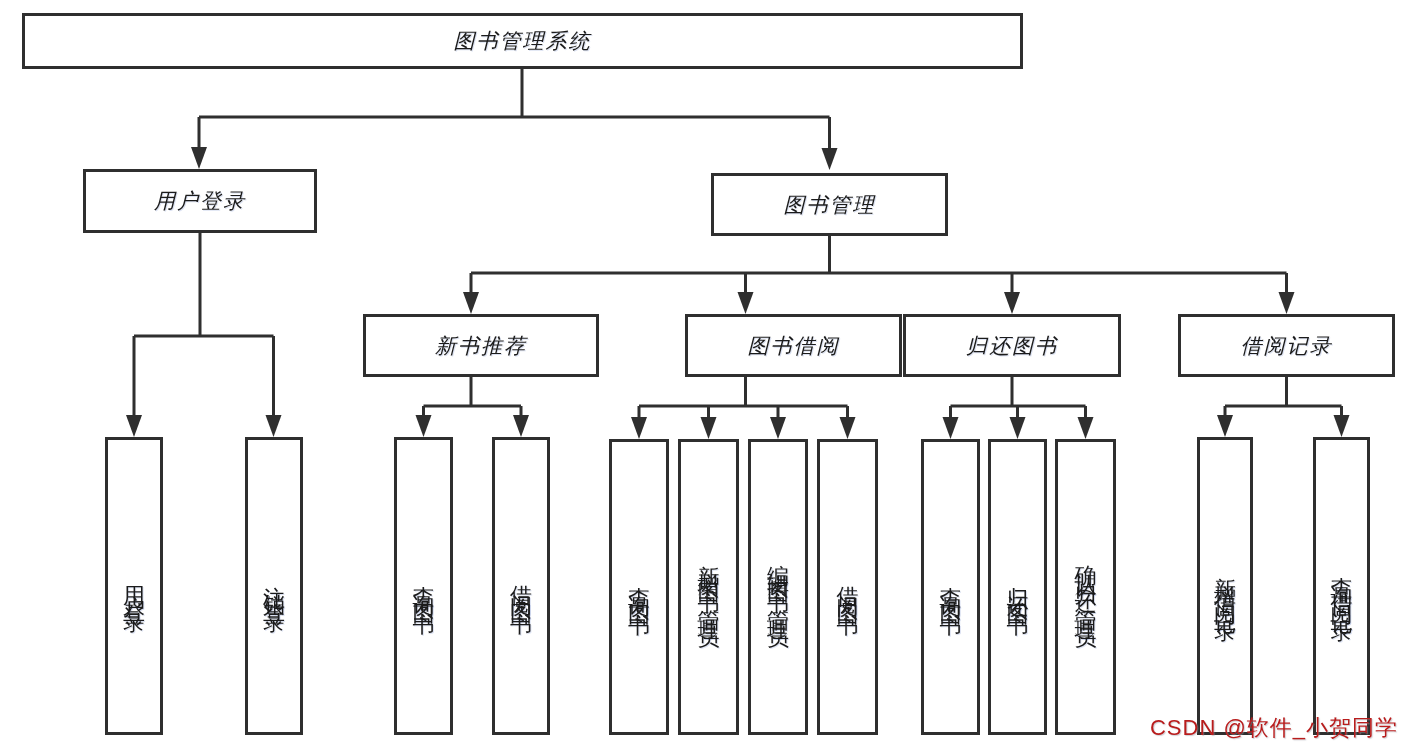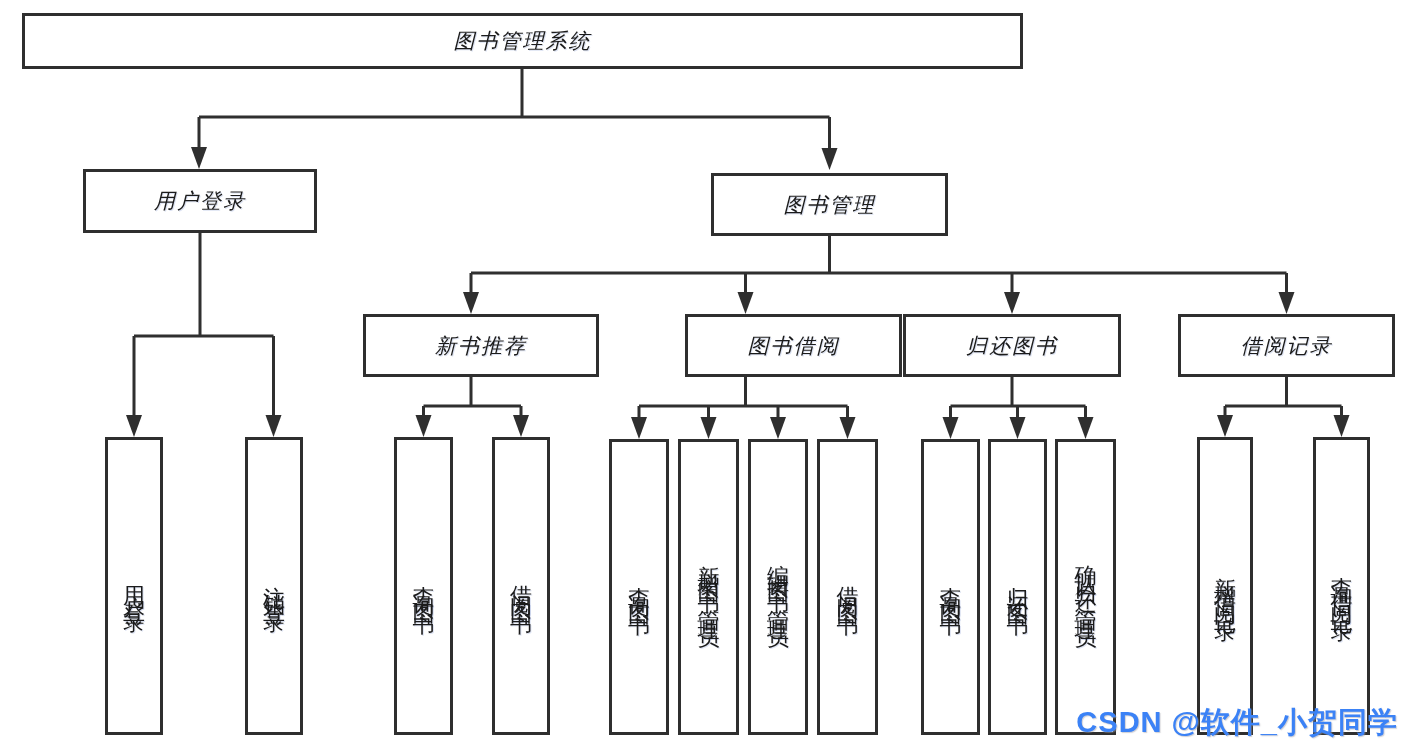--- a/index.html
+++ b/index.html
@@ -38,26 +38,25 @@
     text-orientation: mixed;
     font-size: 22px;
     line-height: 1;
     letter-spacing: 9px;
     text-shadow: 1px 1px 0 rgba(130,150,210,0.28);
   }
   .watermark {
     position: absolute;
     right: 7px;
     bottom: 4px;
-    font-size: 29px;
-    color: #3b82f6;
+    font-size: 22px;
+    color: #b91c1c;
     letter-spacing: 1px;
     text-shadow: 1px 1px 1px rgba(160,160,170,0.5);
     white-space: nowrap;
-    font-weight: bold;
   }
 </style>
 </head>
 <body>
 
 <div class="canvas">
 
   <svg class="wires" viewBox="0 0 1405 747" xmlns="http://www.w3.org/2000/svg">
     <g stroke="#2f2f2f" stroke-width="3" fill="none">
 

